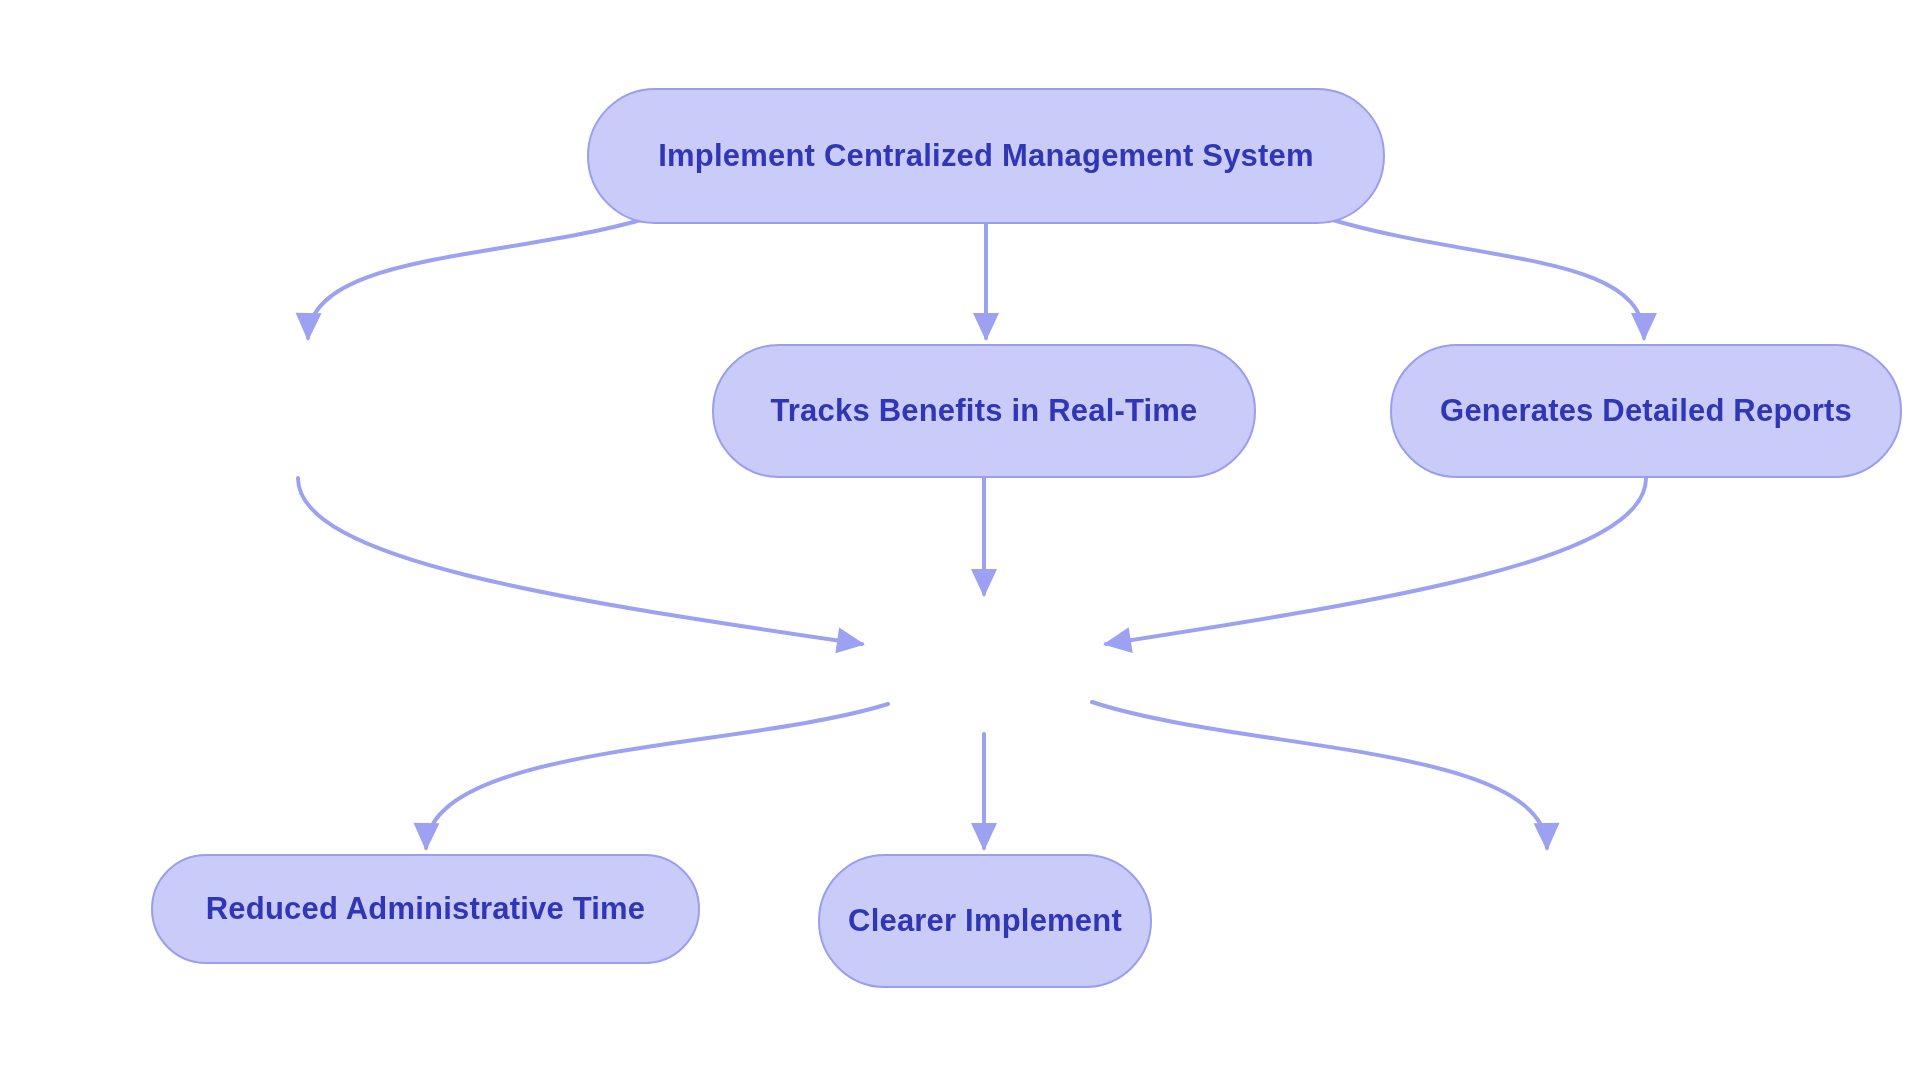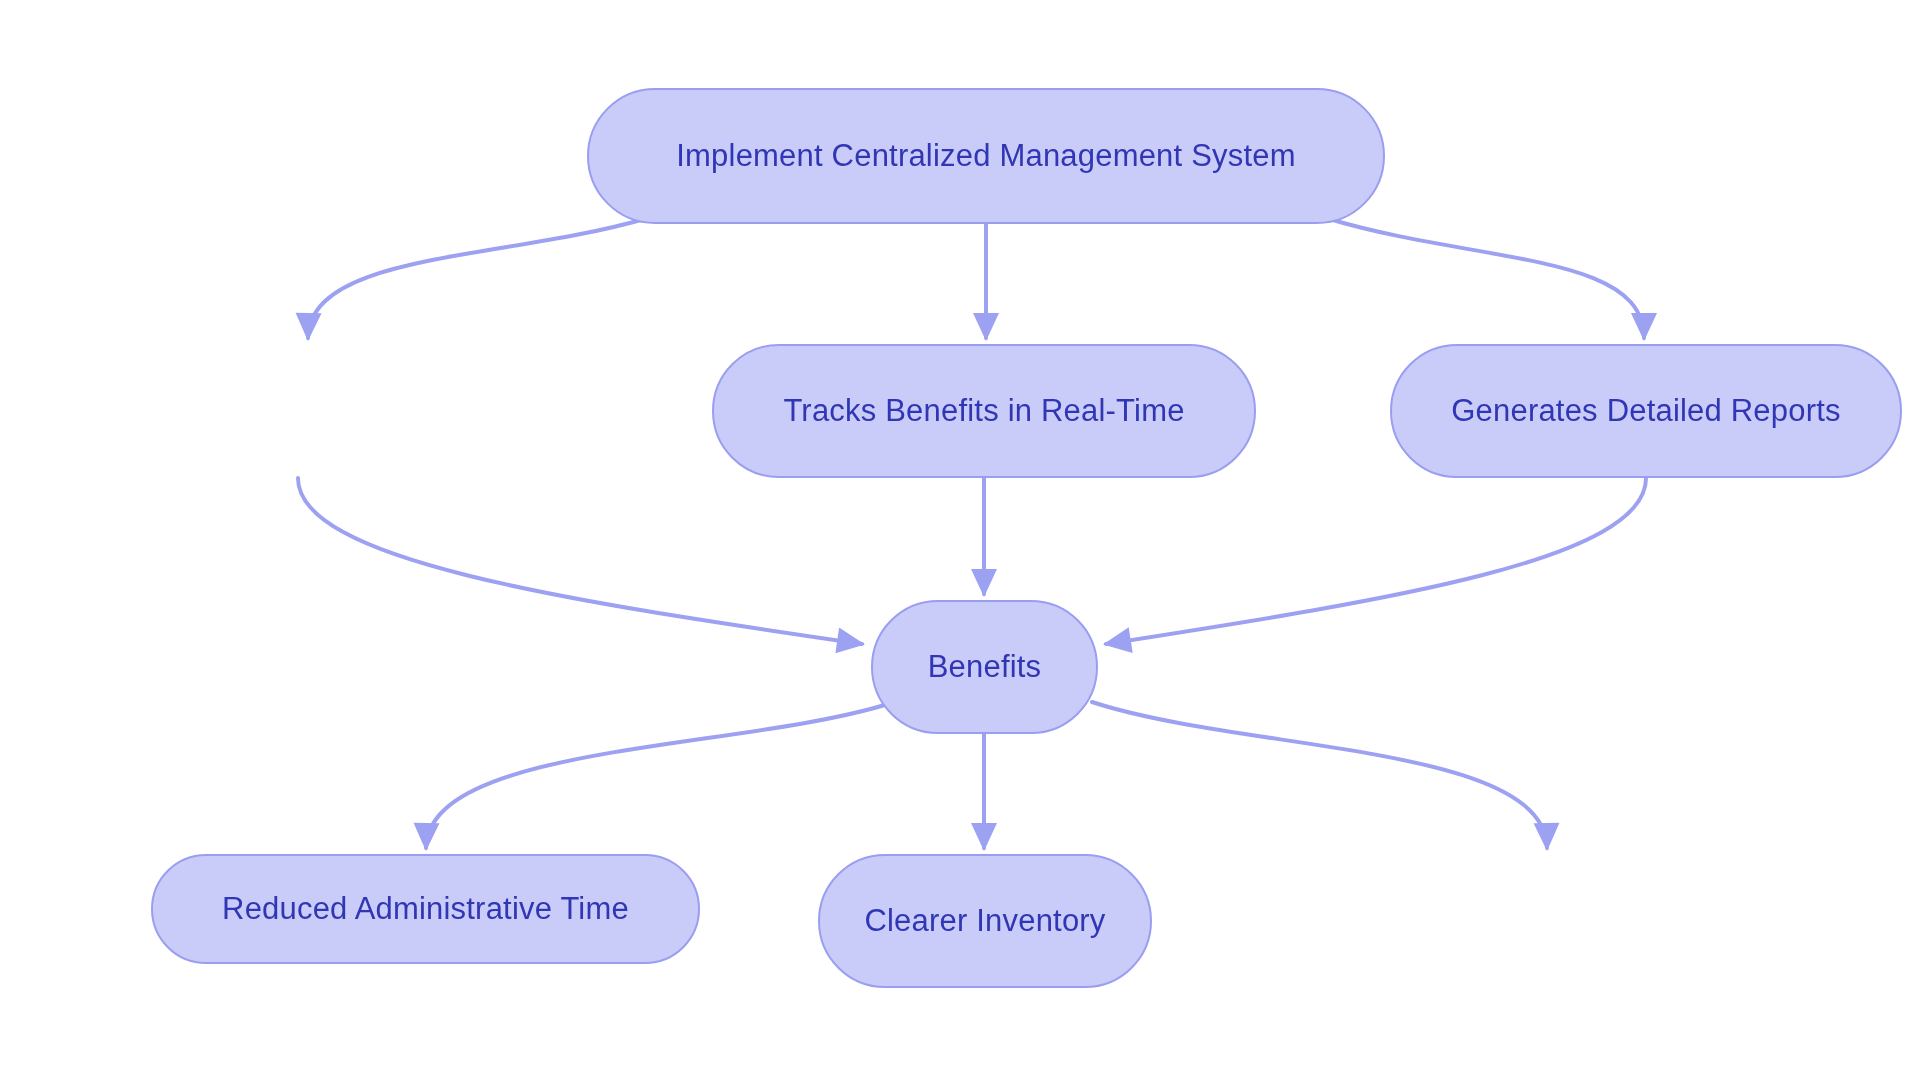--- a/index.html
+++ b/index.html
@@ -33,21 +33,21 @@
     background:var(--node-fill);
     border:2px solid var(--node-border);
     border-radius:68px;
     display:flex;align-items:center;justify-content:center;
     text-align:center;
     padding:0 30px;
   }
   .node-label{
     color:var(--text);
     font-size:31px;
-    font-weight:400;
+    font-weight:700;
     letter-spacing:0.2px;
     line-height:1.2;
     white-space:nowrap;
   }
 </style>
 </head>
 <body>
 
 <div class="canvas">
 
@@ -76,26 +76,23 @@
 
 
   <div class="node" style="left:712px;top:344px;width:544px;height:134px">
     <span class="node-label">Tracks Benefits in Real-Time</span>
   </div>
 
   <div class="node" style="left:1390px;top:344px;width:512px;height:134px">
     <span class="node-label">Generates Detailed Reports</span>
   </div>
 
-  <div class="node" style="left:871px;top:600px;width:227px;height:134px">
-    <span class="node-label">Benefits</span>
-  </div>
 
   <div class="node" style="left:151px;top:854px;width:549px;height:110px">
     <span class="node-label">Reduced Administrative Time</span>
   </div>
 
   <div class="node" style="left:818px;top:854px;width:334px;height:134px">
-    <span class="node-label">Clearer Inventory</span>
+    <span class="node-label">Clearer Implement</span>
   </div>
 
 
 </div>
 
 </body></html>

